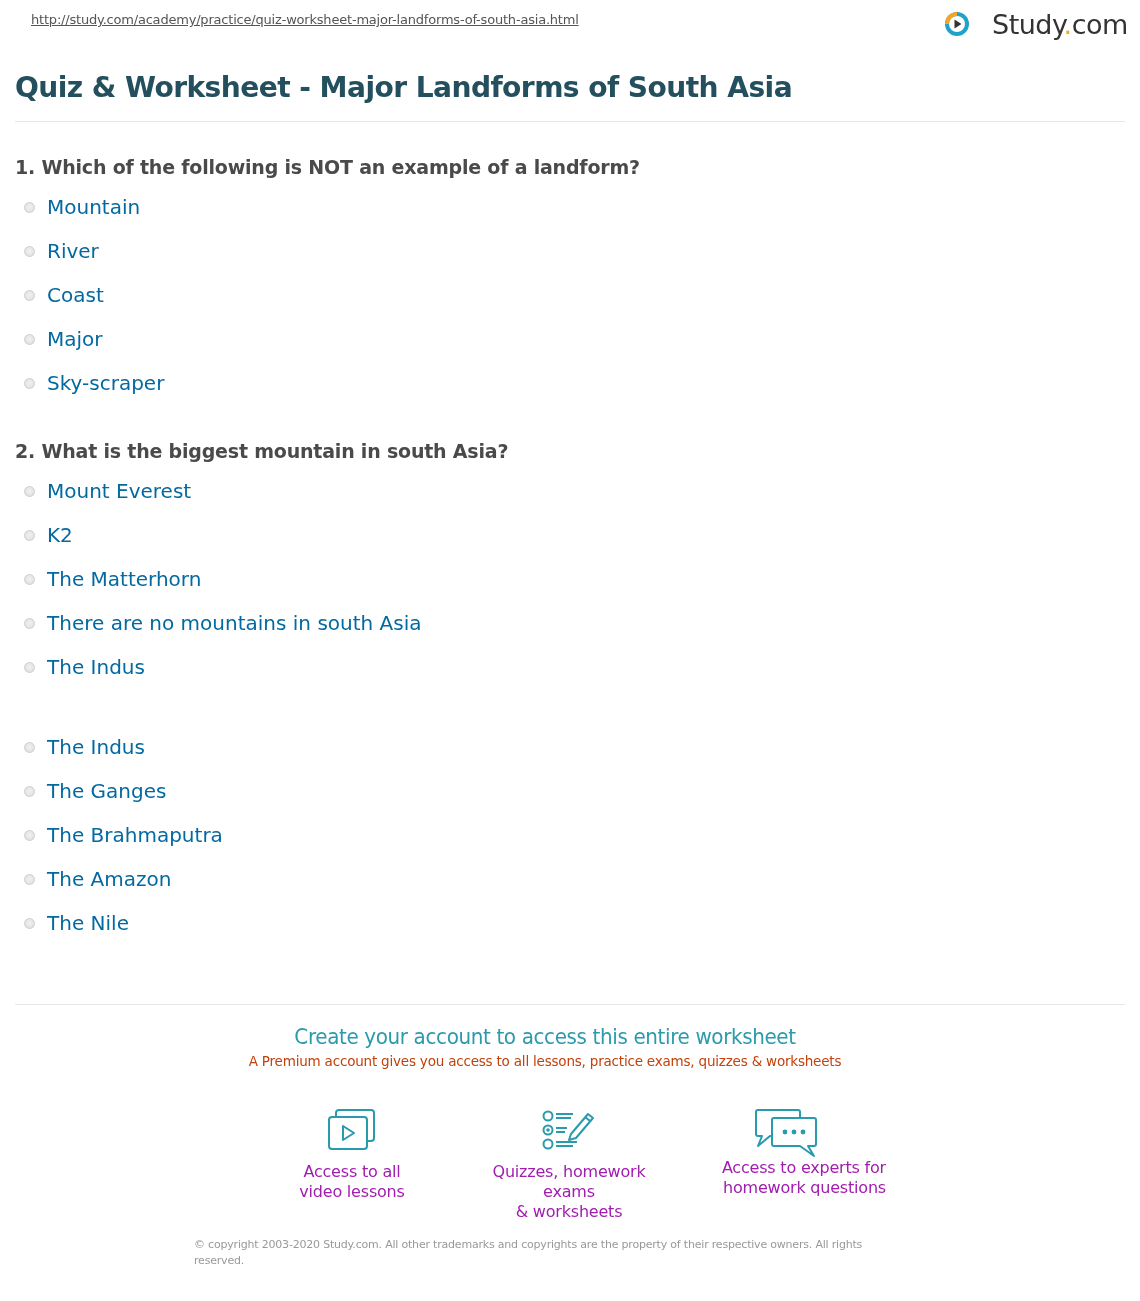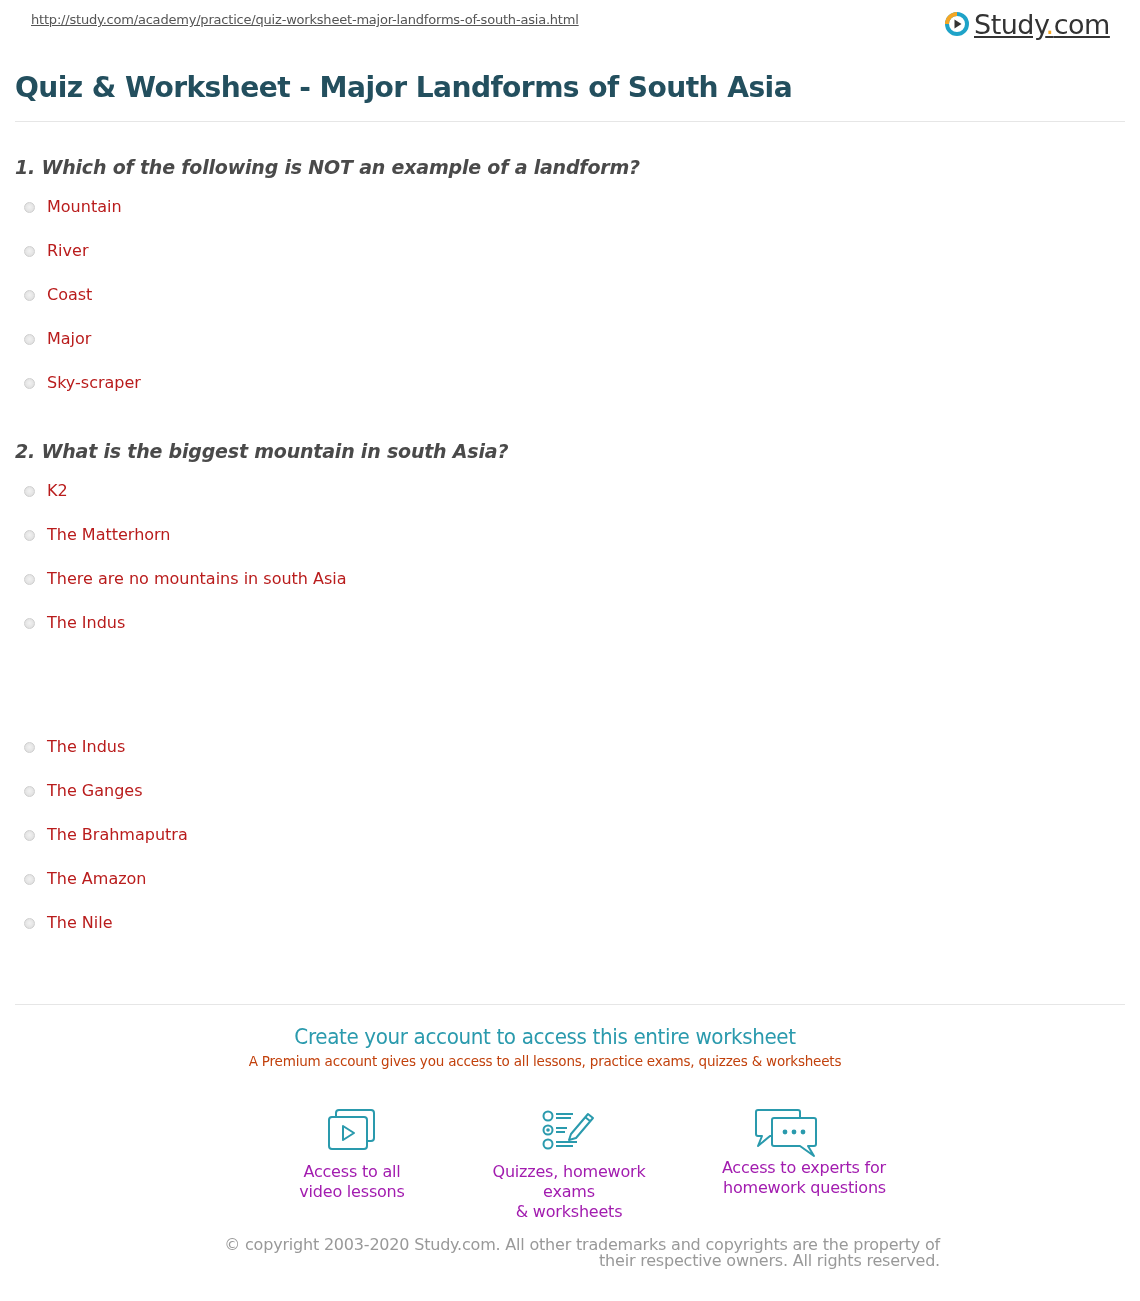--- a/index.html
+++ b/index.html
@@ -27,23 +27,22 @@
       top: 8px;
       height: 32px;
       display: flex;
       align-items: center;
     }
     .logo svg { display: block; }
     .logo-text {
       font-family: "DejaVu Sans", sans-serif;
       font-size: 27px;
       color: #333;
-      margin-left: 4px;
+      margin-left: 22px;
       letter-spacing: -0.5px;
-      text-decoration: underline;
     }
     .logo-dot { color: #f5a623; }
     .page-title {
       position: absolute;
       left: 15px;
       top: 70px;
       font-family: "DejaVu Sans", sans-serif;
       font-size: 29px;
       color: #234f5e;
       letter-spacing: -0.6px;
@@ -61,43 +60,42 @@
       position: absolute;
       left: 15px;
     }
     .question h2 {
       font-size: 19px;
       font-weight: bold;
       color: #4a4a4a;
       letter-spacing: -0.2px;
       height: 28px;
       line-height: 28px;
-      font-style: italic;
     }
     .options { list-style: none; margin-top: 14px; }
     .option {
       height: 44px;
       display: flex;
       align-items: flex-start;
       padding-top: 2px;
     }
     .radio {
       width: 11px;
       height: 11px;
       border-radius: 50%;
       border: 1px solid #cfcfcf;
       background: radial-gradient(circle at 50% 45%, #f2f2f2 0%, #e2e2e2 70%, #d6d6d6 100%);
       margin-left: 9px;
       margin-top: 5px;
       flex-shrink: 0;
     }
     .option-label {
       margin-left: 12px;
-      font-size: 16px;
-      color: #b91c1c;
+      font-size: 20px;
+      color: #0369a1;
       line-height: 20px;
     }
     .cta {
       position: absolute;
       left: 0;
       top: 1025px;
       width: 1090px;
       text-align: center;
     }
     .cta-title {
@@ -127,25 +125,25 @@
     .feature svg { display: block; margin: 0 auto; }
     .feature-label {
       margin-top: 10px;
       font-size: 16px;
       color: #a21caf;
       line-height: 20px;
       letter-spacing: -0.2px;
     }
     .footer {
       position: absolute;
-      left: 220px;
+      left: 194px;
       top: 1237px;
       width: 720px;
-      text-align: right;
-      font-size: 16px;
+      text-align: left;
+      font-size: 11px;
       line-height: 16px;
       color: #999;
       letter-spacing: -0.2px;
     }
   </style>
 </head>
 <body>
 
 <div class="url">http://study.com/academy/practice/quiz-worksheet-major-landforms-of-south-asia.html</div>
 
@@ -184,20 +182,24 @@
     <li class="option">
         <span class="radio"></span>
         <span class="option-label">Sky-scraper</span>
       </li>
   </ul>
 </section>
 
 <section class="question" style="top:437px;">
   <h2>2. What is the biggest mountain in south Asia?</h2>
   <ul class="options">
+    <li class="option">
+        <span class="radio"></span>
+        <span class="option-label">Mount Everest</span>
+      </li>
     <li class="option">
         <span class="radio"></span>
         <span class="option-label">K2</span>
       </li>
     <li class="option">
         <span class="radio"></span>
         <span class="option-label">The Matterhorn</span>
       </li>
     <li class="option">
         <span class="radio"></span>

